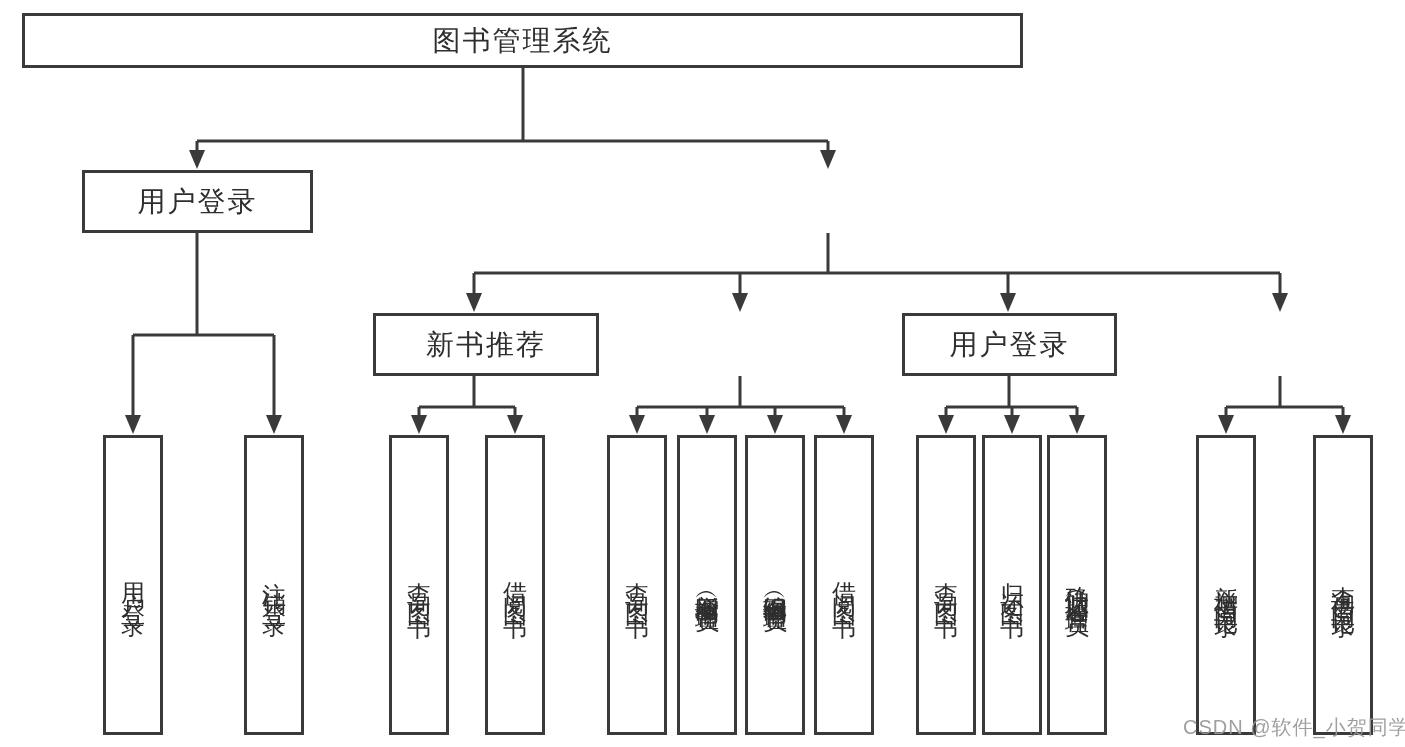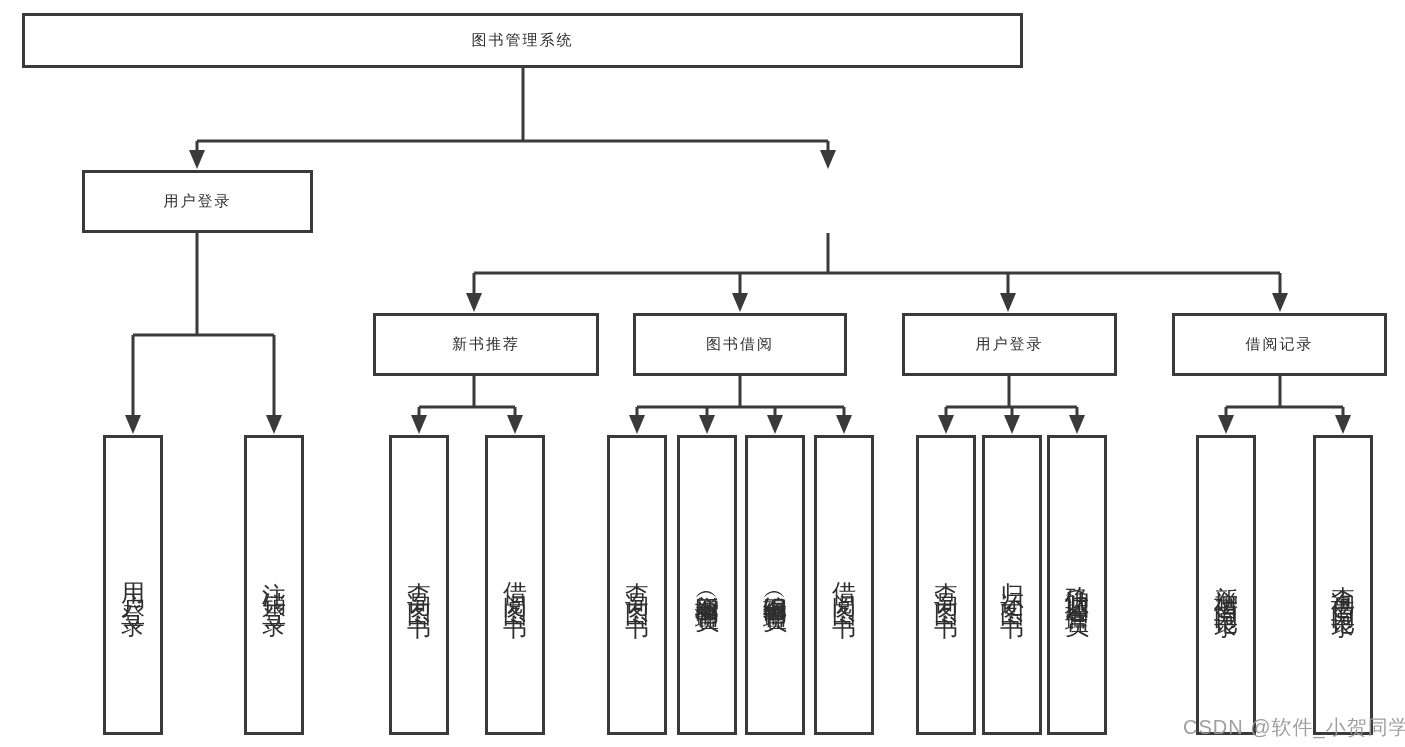--- a/index.html
+++ b/index.html
@@ -23,21 +23,21 @@
   }
   .node {
     position: absolute;
     box-sizing: border-box;
     border: 3px solid #3a3a3a;
     background: #ffffff;
     display: flex;
     align-items: center;
     justify-content: center;
     color: #2e2e2e;
-    font-size: 15px;
+    font-size: 28px;
     letter-spacing: 2px;
     z-index: 2;
   }
   .leaf {
     position: absolute;
     box-sizing: border-box;
     border: 3px solid #3a3a3a;
     background: #ffffff;
     width: 60px;
     height: 300px;
@@ -105,23 +105,21 @@
       <polygon points="1226,434 1218,415 1234,415"></polygon>
       <polygon points="1343,434 1335,415 1351,415"></polygon>
     </g>
   </svg>
 
   <div class="node" style="left:22px; top:13px; width:1001px; height:55px;">图书管理系统</div>
 
   <div class="node" style="left:82px; top:170px; width:231px; height:63px;">用户登录</div>
 
   <div class="node" style="left:361px; top:313px; width:226px; height:63px;margin-left:12px;">新书推荐</div>
-  <div class="node" style="left:633px; top:313px; width:214px; height:63px;">图书借阅</div>
   <div class="node" style="left:902px; top:313px; width:215px; height:63px;">用户登录</div>
-  <div class="node" style="left:1172px; top:313px; width:215px; height:63px;">借阅记录</div>
 
   <div class="leaf" style="left:103px;">
     <span class="vtext sp-4">用户登录</span>
   </div>
   <div class="leaf" style="left:244px;">
     <span class="vtext sp-4">注销登录</span>
   </div>
   <div class="leaf" style="left:389px;">
     <span class="vtext sp-4">查询图书</span>
   </div>

